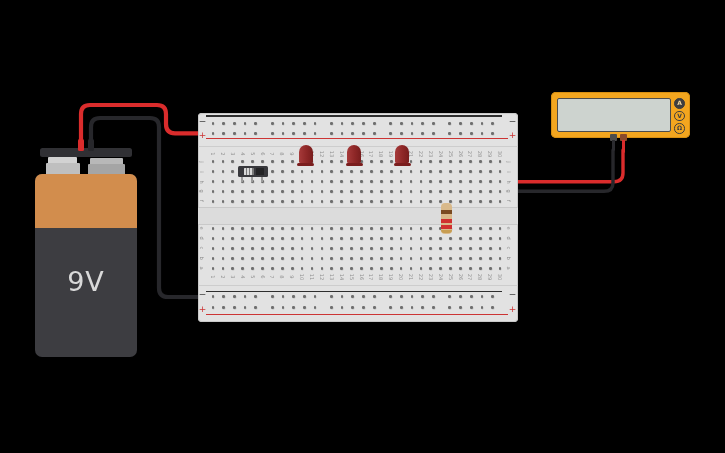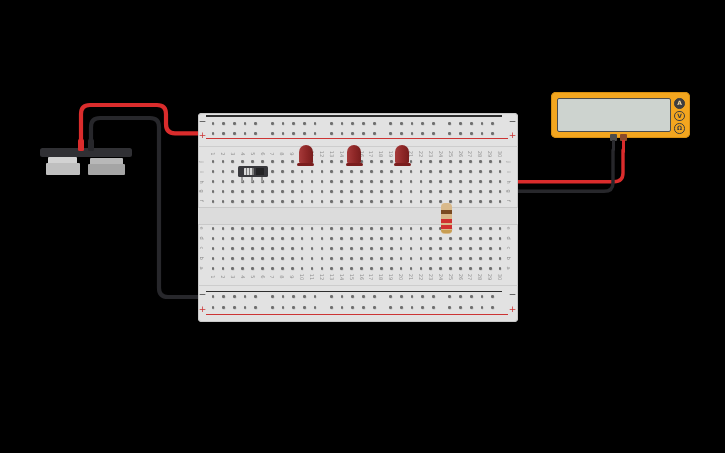--- a/index.html
+++ b/index.html
@@ -595,20 +595,24 @@
       <div class="bb-letter" style="left: 311px; top: 145.3px;">b</div>
       <div class="bb-letter" style="left: 4px; top: 155.3px;">a</div>
       <div class="bb-letter" style="left: 311px; top: 155.3px;">a</div>
     </div>
 
   <div class="bat-cap"></div>
   <div class="bat-term-l-top"></div>
   <div class="bat-term-l"></div>
   <div class="bat-term-r-top"></div>
   <div class="bat-term-r"></div>
+  <div class="bat-body">
+    <div class="bat-band"></div>
+    <span class="bat-label">9V</span>
+  </div>
   <div class="conn conn-red"></div>
   <div class="conn conn-black"></div>
 
   <div class="sw-leg" style="left:240.9px"></div>
   <div class="sw-leg" style="left:250.9px"></div>
   <div class="sw-leg" style="left:260.9px"></div>
   <div class="sw-body"></div>
   <div class="sw-knob"></div>
   <div class="sw-slot"></div>
 

